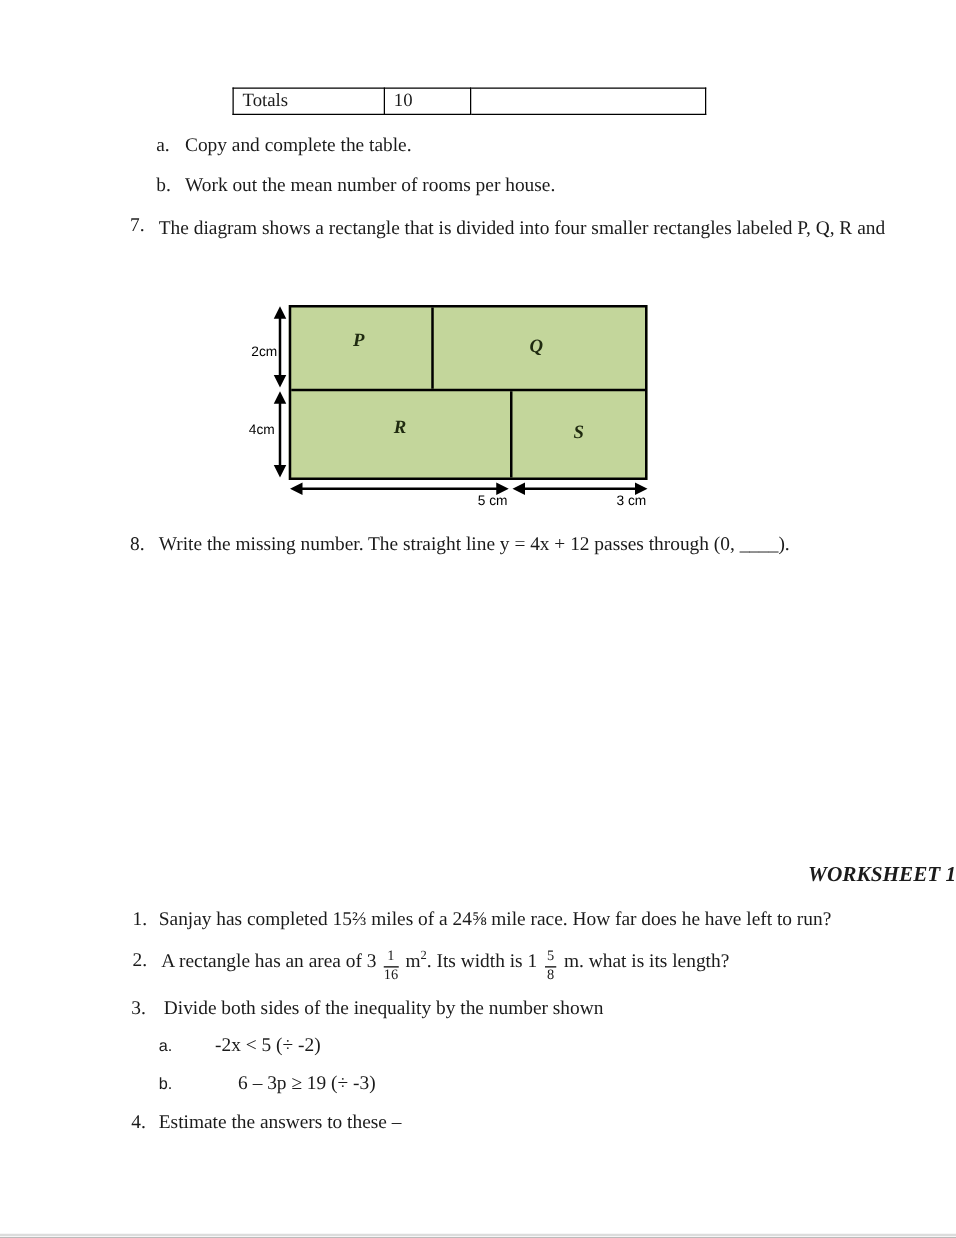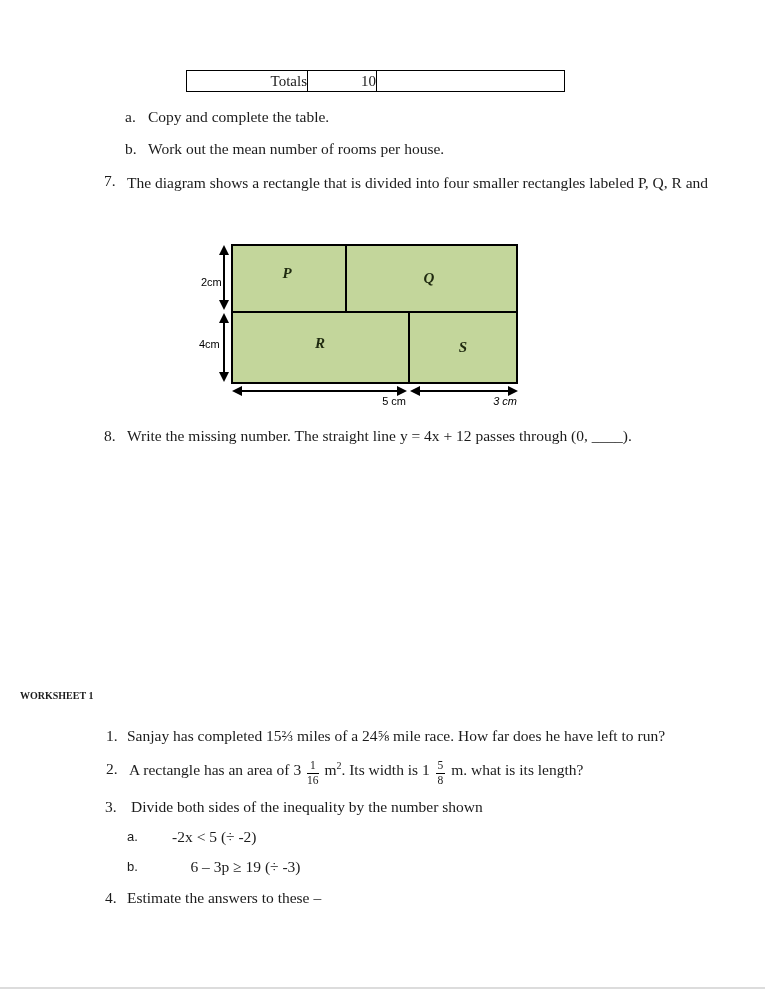--- a/index.html
+++ b/index.html
@@ -4,28 +4,28 @@
 <style>
   html,body{margin:0;padding:0;background:#888;}
   #page{
     position:relative;width:765px;height:990px;background:#ffffff;
     font-family:"Liberation Serif", serif;color:#1b1b1b;overflow:hidden;
     margin:0 auto;
   }
   .abs{position:absolute;}
   
   #totals-table{border-collapse:collapse;table-layout:fixed;font-size:15px;}
-  #totals-table td{border:1.5px solid #000;height:20px;vertical-align:middle;padding:0 0 0 7px;text-align:right;}
+  #totals-table td{border:1.5px solid #000;height:20px;vertical-align:middle;padding:0 0 0 7px;}
   
   .q{position:absolute;font-size:15.5px;}
   .q .num{position:absolute;left:0;top:0;}
   .q .body{margin-left:23px;}
   .line{line-height:22px;}
   
-  .heading{position:absolute;left:20px;width:745px;text-align:left;font-weight:bold;font-size:10px;white-space:pre;}
+  .heading{position:absolute;left:20px;width:745px;text-align:right;font-weight:bold;font-size:17px;white-space:pre;font-style:italic;}
   
   #rect-outer{position:absolute;left:231px;top:244px;width:287px;height:140px;
     border:2px solid #000;box-sizing:border-box;}
   .divider{position:absolute;background:#000;}
   .region-label{position:absolute;transform:translate(-50%,-50%);
     font-weight:bold;font-style:italic;font-size:15px;color:#1f2a10;}
   .dim-label{position:absolute;font-family:"Liberation Sans", sans-serif;font-size:11px;color:#000;}
   .dim-label.centered{text-align:right;}
   
   .frac{display:inline-block;vertical-align:-9px;text-align:center;
@@ -102,21 +102,21 @@
     <g stroke="#000" fill="#000">
       <line x1="223" y1="156" x2="315" y2="156" stroke-width="2"></line>
       <polygon points="215,156 225,151 225,161" stroke="none"></polygon>
       <polygon points="323,156 313,151 313,161" stroke="none"></polygon>
     </g>
   </svg>
 
   <span class="dim-label" style="left:201px;top:276px;">2cm</span>
   <span class="dim-label" style="left:199px;top:338px;">4cm</span>
   <span class="dim-label centered" style="left:233px;top:395px;width:173px;">5 cm</span>
-  <span class="dim-label centered" style="left:411px;top:395px;width:106px;font-style:italic;">3 cm</span>
+  <span class="dim-label centered" style="left:411px;top:395px;width:106px;">3 cm</span>
 
   <div class="q" style="left:104px;top:427px;width:640px;">
     <span class="num">8.</span>
     <div class="body">Write the missing number. The straight line y = 4x + 12 passes through (0, ____).</div>
   </div>
 
   <div class="heading" style="top:690px;">WORKSHEET 1</div>
 
   <div class="q" style="left:106px;top:727px;width:640px;">
     <span class="num">1.</span>

